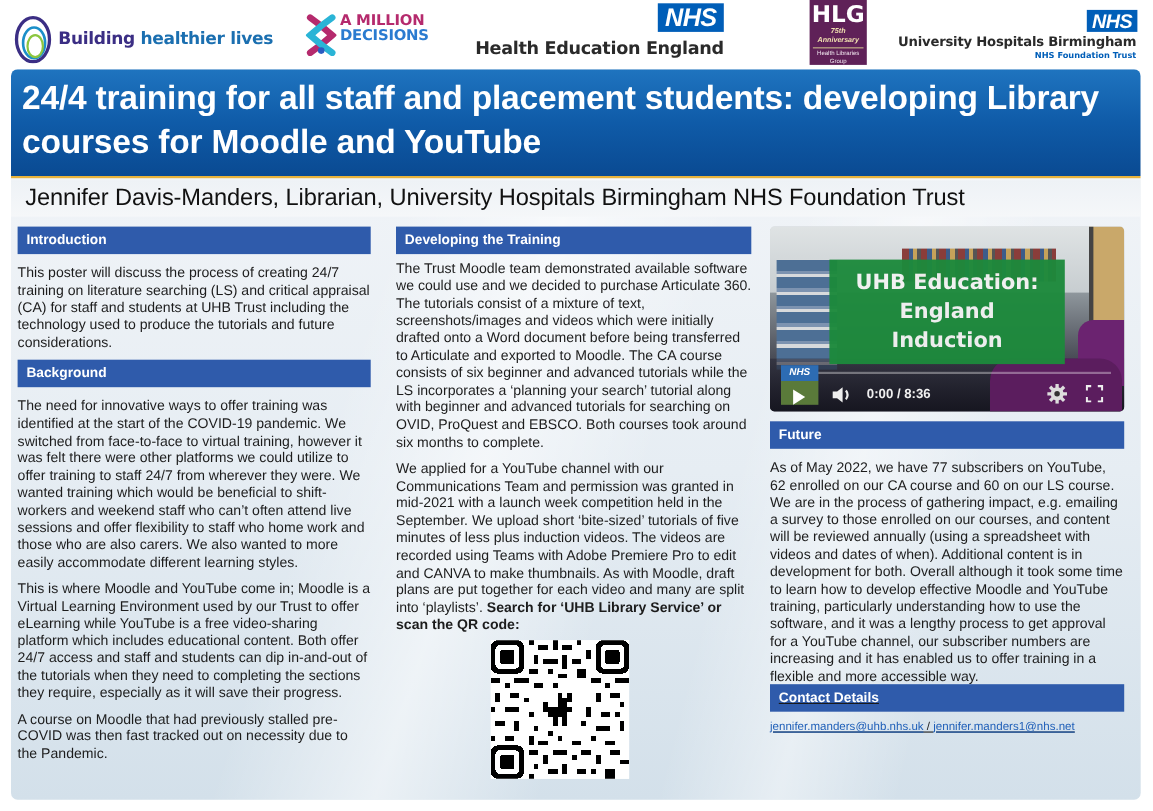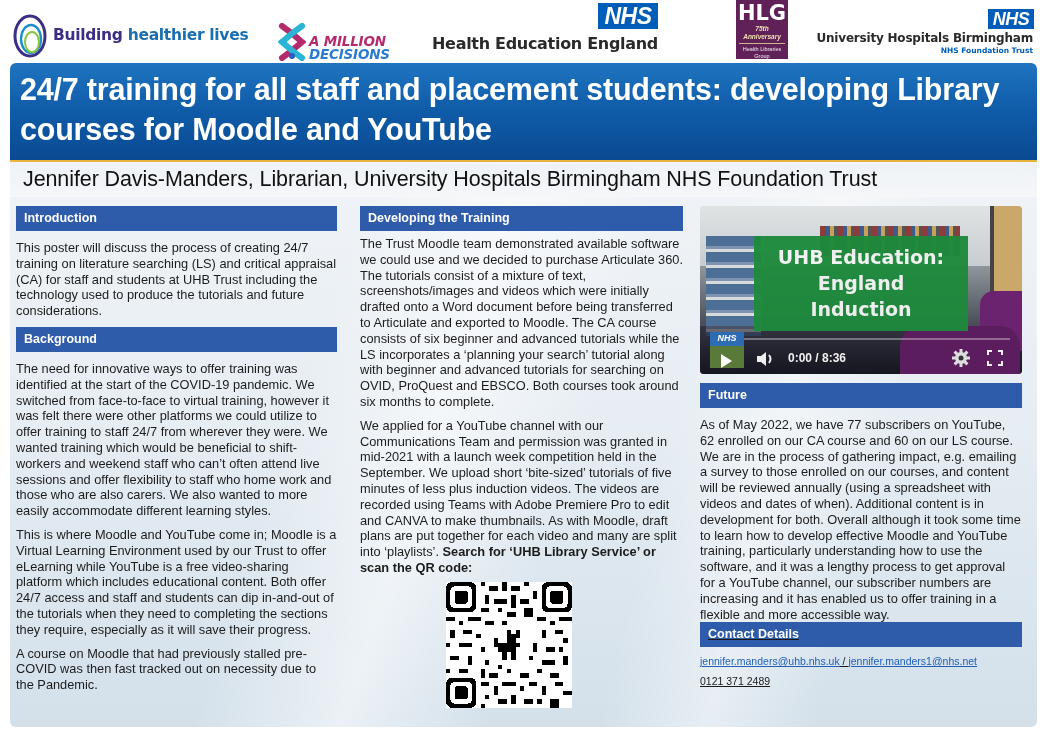--- a/index.html
+++ b/index.html
@@ -6,21 +6,21 @@
   html, body { width: 1048px; height: 737px; overflow: hidden; background: #ffffff; }
   body { font-family: "Liberation Sans", sans-serif; color: #1a1a1a; position: relative; }
 
   
   .logos { position: absolute; left: 0; top: 0; width: 1048px; height: 63px; background: #ffffff; }
   .logo { position: absolute; }
   .logo-bhl { left: 12px; top: 11px; height: 48px; display: flex; align-items: center; }
   .logo-bhl svg { width: 36px; height: 46px; }
   .logo-bhl .txt { font-family: "DejaVu Sans", sans-serif; font-weight: bold; font-size: 15.5px; color: #3b2e84; margin-left: 5px; letter-spacing: -0.3px; }
   .logo-bhl .txt .hl { color: #1b6fb0; }
-  .logo-amd { left: 278px; top: 23px; display: flex; align-items: flex-end; font-style: italic; }
+  .logo-amd { left: 278px; top: 13px; display: flex; align-items: flex-start; }
   .logo-amd svg { width: 28px; height: 38px; }
   .logo-amd .words { margin-left: 3px; font-family: "DejaVu Sans", sans-serif; font-weight: bold; line-height: 13px; letter-spacing: -0.2px; }
   .logo-amd .w1 { color: #b52a6d; font-size: 13.5px; }
   .logo-amd .w2 { color: #2a7bd0; font-size: 13.5px; }
   .logo-hee { left: 452px; top: 3px; width: 208px; height: 55px; }
   .nhs-box { position: absolute; background: #005eb8; color: #fff; font-family: "Liberation Sans", sans-serif; font-weight: bold; font-style: italic; text-align: center; letter-spacing: -0.5px; }
   .logo-hee .nhs-box { right: 2px; top: 0; width: 60px; height: 26px; font-size: 23px; line-height: 26px; }
   .logo-hee .name { position: absolute; right: 2px; top: 31px; font-family: "DejaVu Sans", sans-serif; font-size: 16px; font-weight: bold; color: #2a2a2a; white-space: nowrap; letter-spacing: -0.3px; }
   .logo-hlg { left: 736px; top: 0; width: 52px; height: 59px; background: #5f2158; color: #fff; text-align: center; }
   .logo-hlg .big { font-family: "DejaVu Sans", sans-serif; font-weight: bold; font-size: 21px; line-height: 24px; margin-top: 1px; }
@@ -126,21 +126,21 @@
 
   <div class="logo logo-uhb">
     <div class="nhs-box">NHS</div>
     <div class="name">University Hospitals Birmingham</div>
     <div class="sub">NHS Foundation Trust</div>
   </div>
 </div>
 
 <div class="poster">
   <div class="title-band">
-    <h1 class="title">24/7 training for all staff and placement students: developing Library courses for Moodle and YouTube</h1>
+    <h1 class="title">24/4 training for all staff and placement students: developing Library courses for Moodle and YouTube</h1>
   </div>
   <div class="author-band">
     <div class="author">Jennifer Davis-Manders, Librarian, University Hospitals Birmingham NHS Foundation Trust</div>
   </div>
 
   <div class="col col-1">
     <div class="section">
       <div class="sec-head">Introduction</div>
       <div class="sec-body">
         <p>This poster will discuss the process of creating 24/7 training on literature searching (LS) and critical appraisal (CA) for staff and students at UHB Trust including the technology used to produce the tutorials and future considerations.</p>
@@ -303,17 +303,16 @@
       <div class="sec-head">Future</div>
       <div class="sec-body">
         <p>As of May 2022, we have 77 subscribers on YouTube, 62 enrolled on our CA course and 60 on our LS course. We are in the process of gathering impact, e.g. emailing a survey to those enrolled on our courses, and content will be reviewed annually (using a spreadsheet with videos and dates of when). Additional content is in development for both. Overall although it took some time to learn how to develop effective Moodle and YouTube training, particularly understanding how to use the software, and it was a lengthy process to get approval for a YouTube channel, our subscriber numbers are increasing and it has enabled us to offer training in a flexible and more accessible way.</p>
       </div>
     </div>
 
     <div class="section contact">
       <div class="sec-head">Contact Details</div>
       <div class="contact-body">
         <div><a>jennifer.manders@uhb.nhs.uk</a><span> / </span><a>jennifer.manders1@nhs.net</a></div>
-        <div class="phone">0121 371 2489</div>
       </div>
     </div>
   </div>
 </div>
 
 </body></html>

